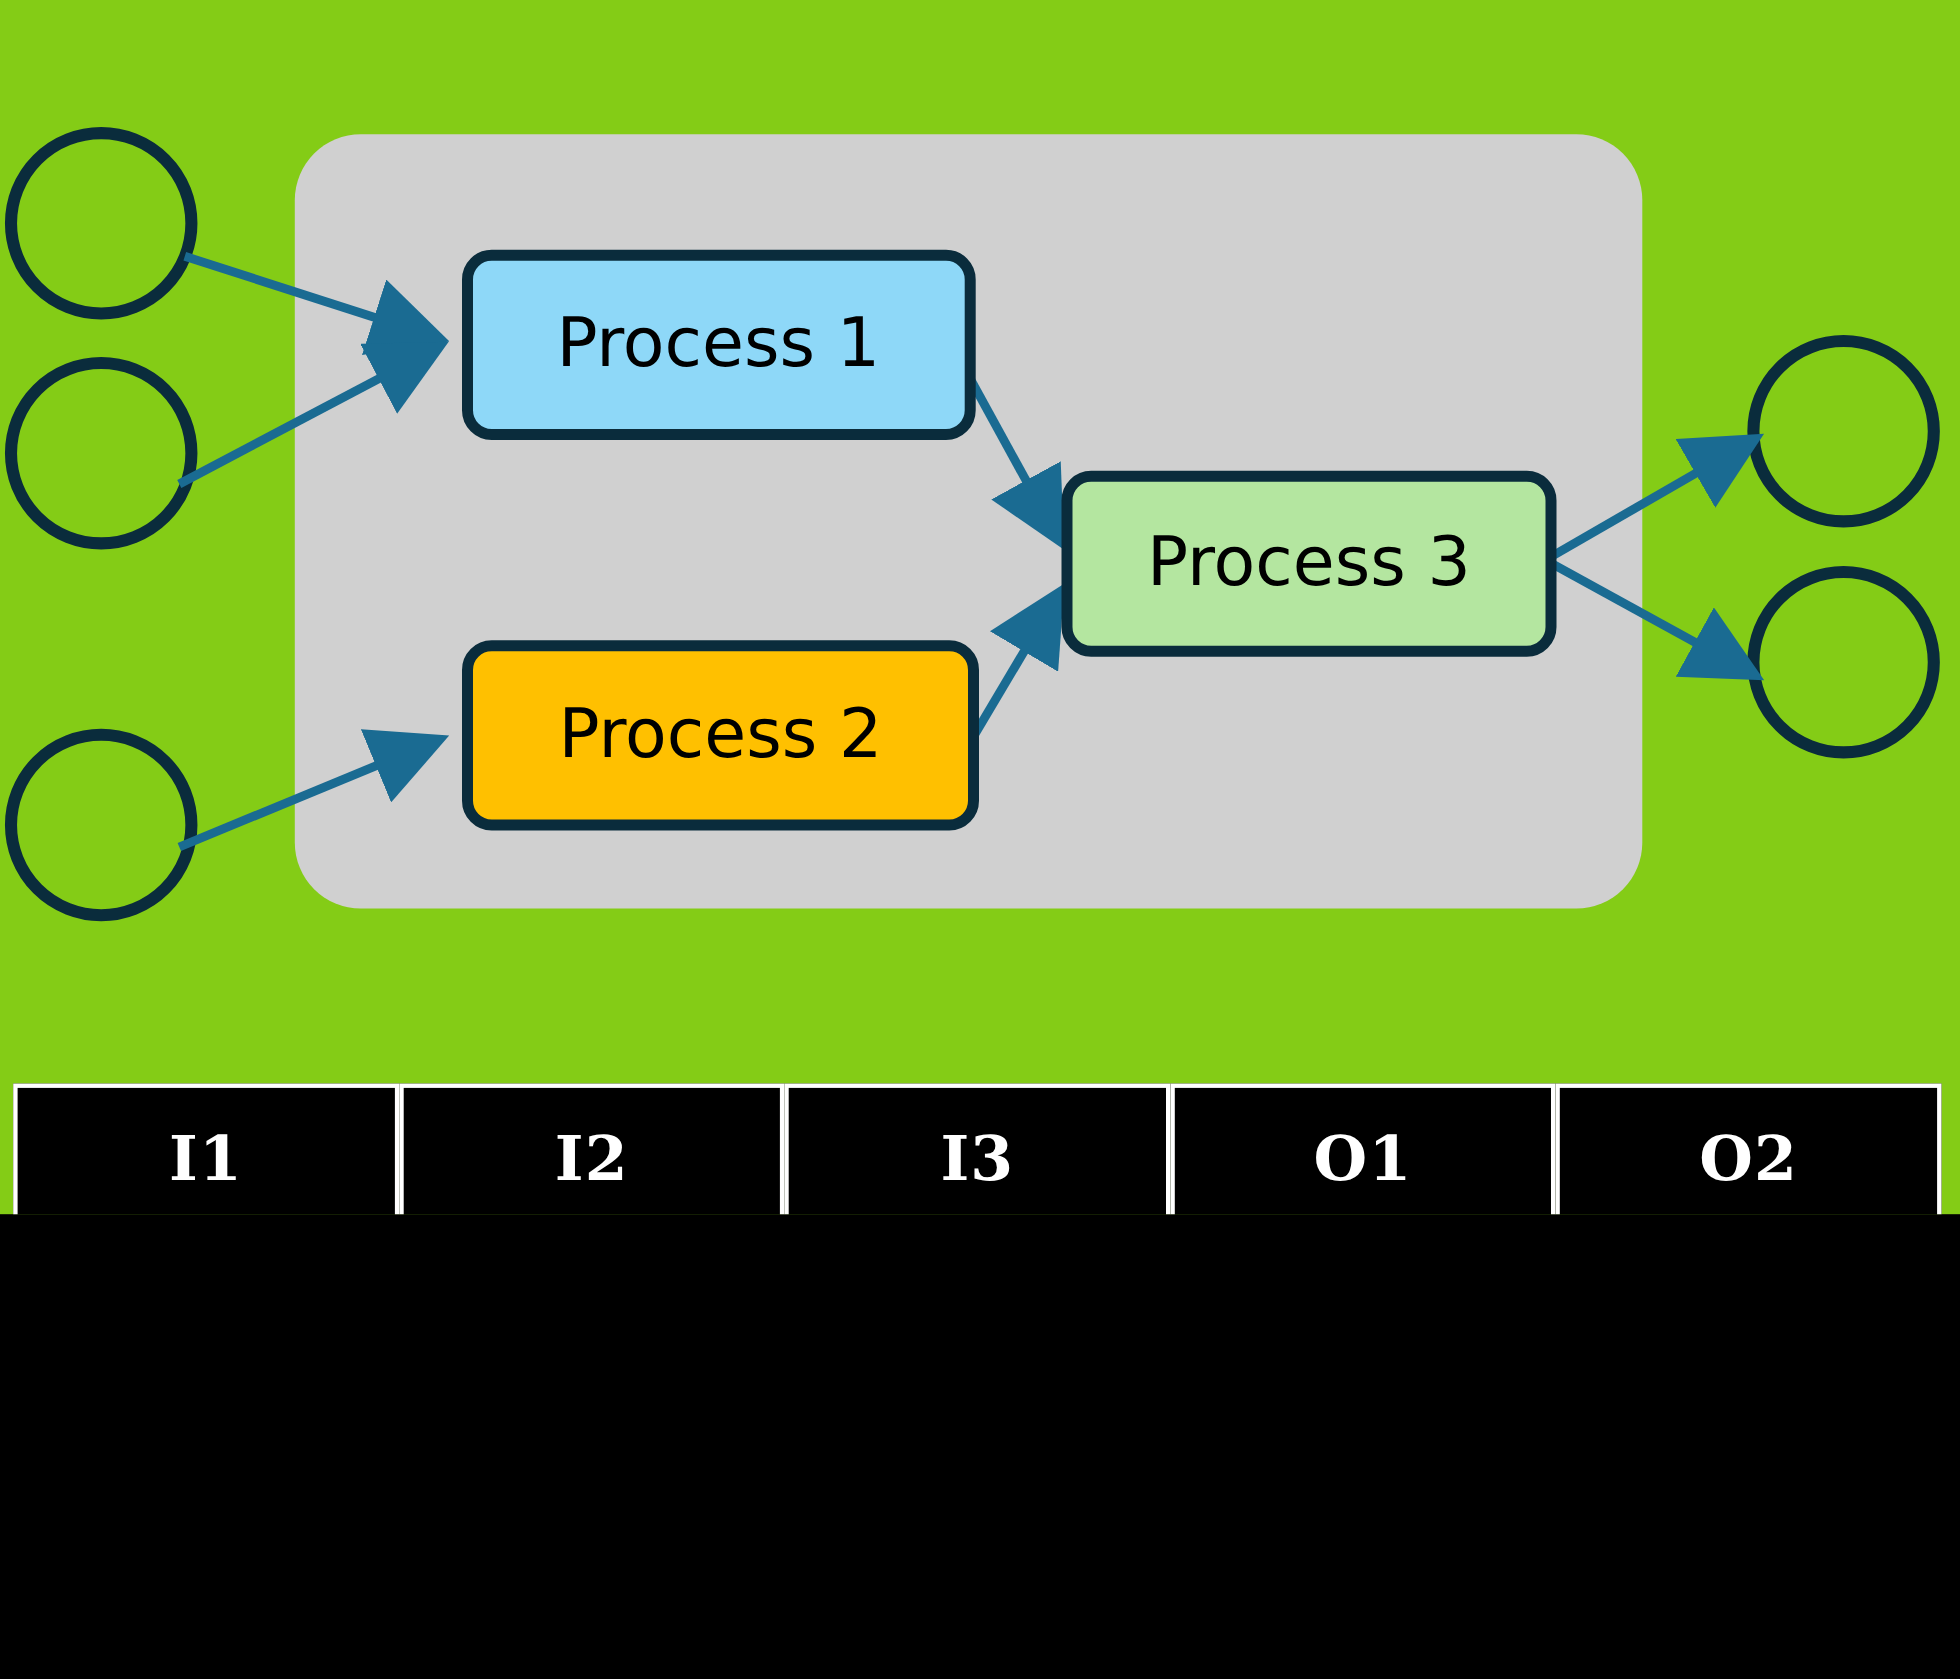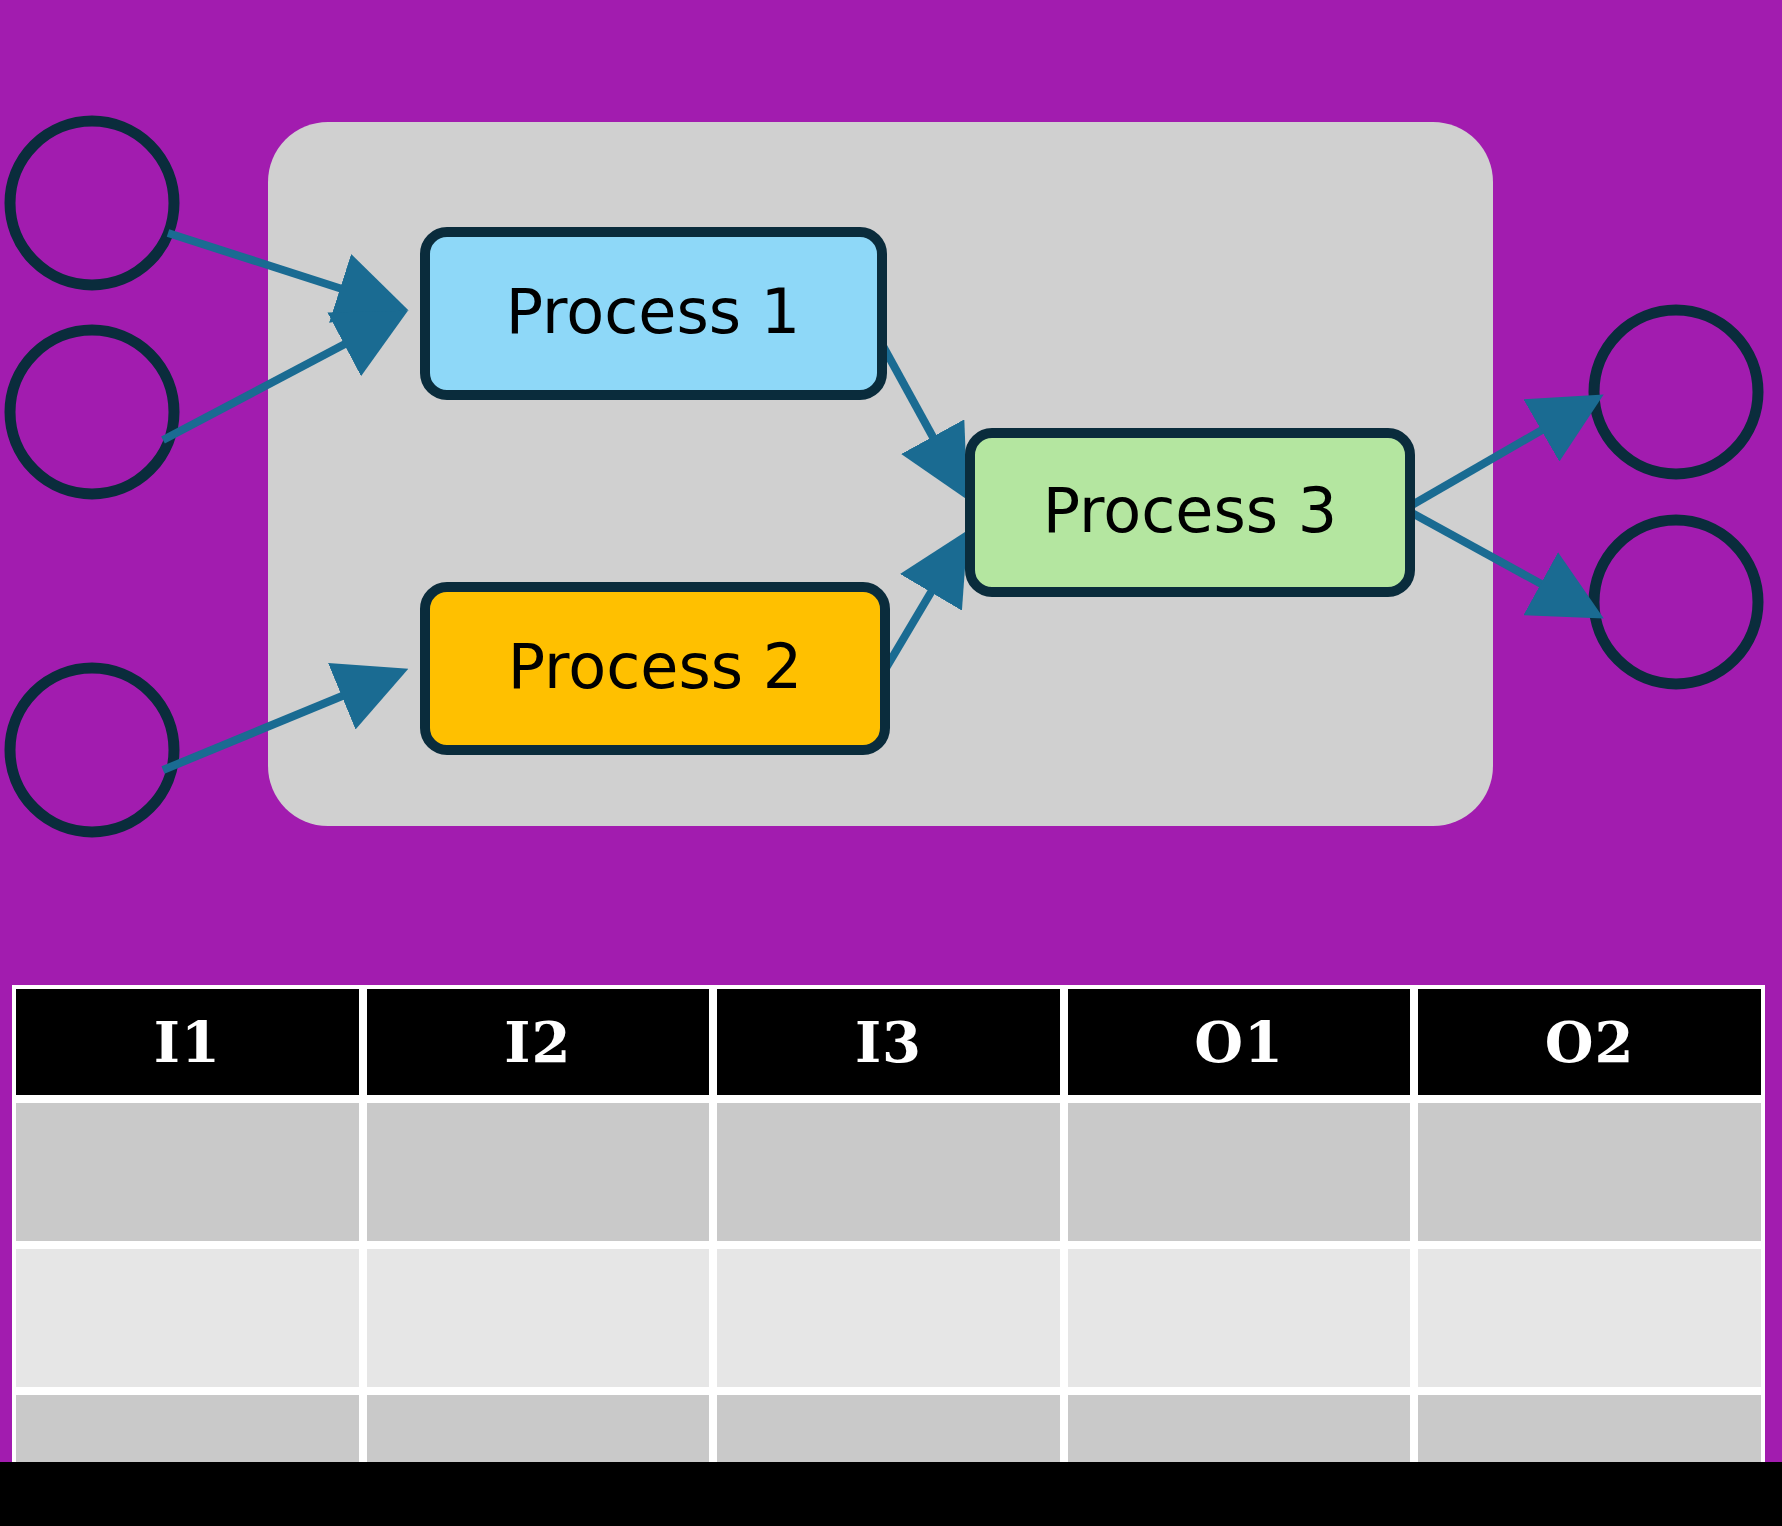--- a/index.html
+++ b/index.html
@@ -3,22 +3,22 @@
 <meta charset="utf-8">
 <style>
   html, body {
     margin: 0;
     padding: 0;
     background: #000000;
   }
   #page {
     position: relative;
     width: 1782px;
-    height: 1462px;
-    background: #a21caf;
+    height: 1104px;
+    background: #84cc16;
     overflow: hidden;
     font-family: "DejaVu Sans", sans-serif;
   }
 
   
   #diagram-svg {
     position: absolute;
     left: 0;
     top: 0;
     width: 1782px;
@@ -40,21 +40,21 @@
     left: 12px;
     top: 985px;
     width: 1753px;
     border-collapse: separate;
     border-spacing: 0;
     table-layout: fixed;
   }
   #io-table th,
   #io-table td {
     border: 4px solid #ffffff;
-    padding: 4px;
+    padding: 16px;
     margin: 0;
   }
   #io-table th {
     background: #000000;
     color: #ffffff;
     font-family: "DejaVu Serif", serif;
     font-weight: bold;
     font-size: 56px;
     height: 98px;
     text-align: center;

